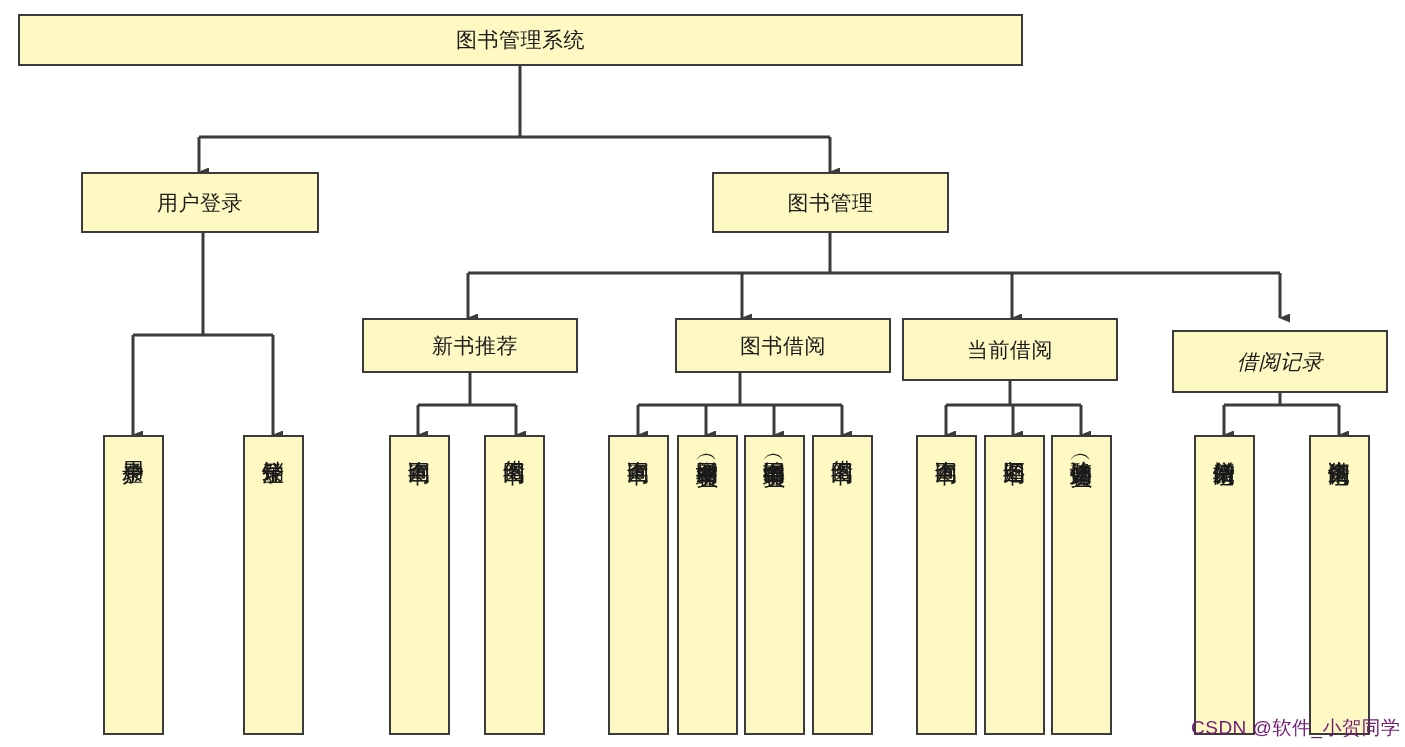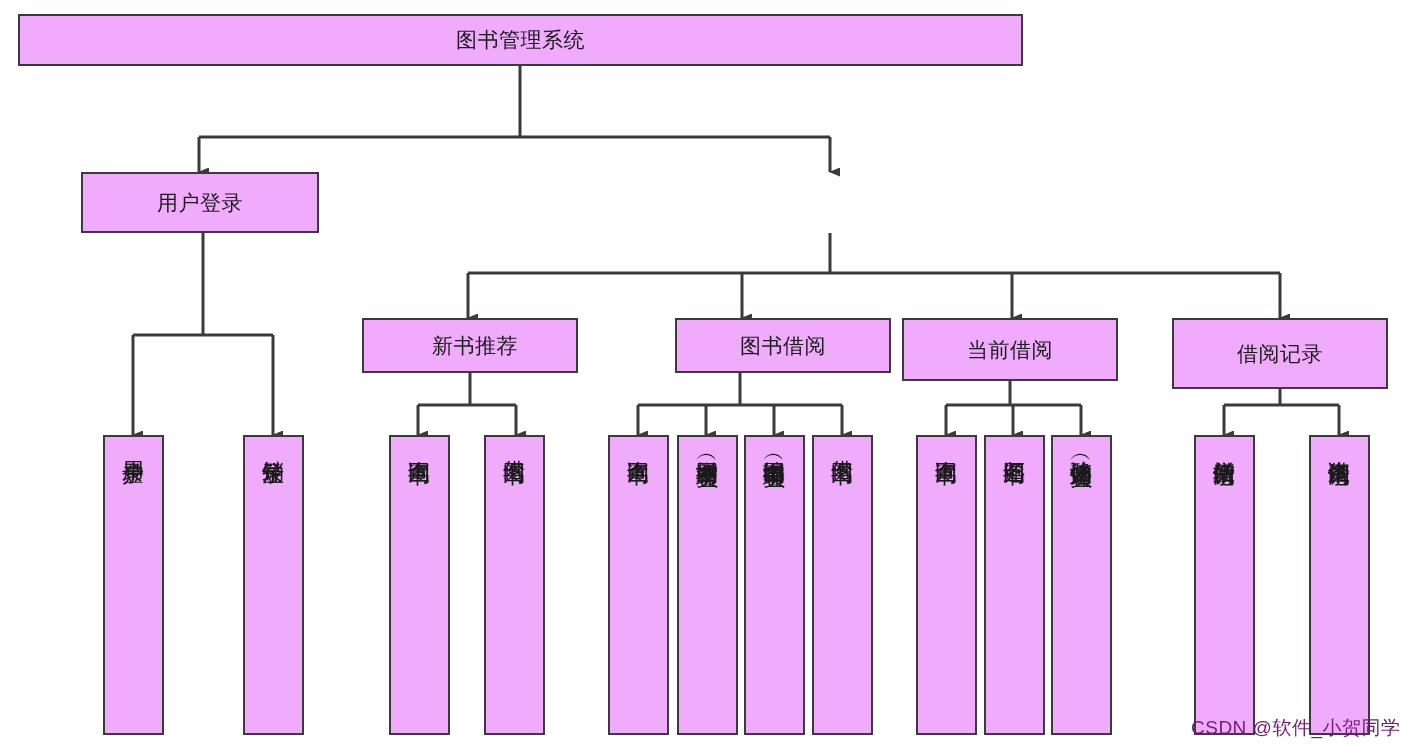--- a/index.html
+++ b/index.html
@@ -21,21 +21,21 @@
     position: absolute;
     left: 0;
     top: 0;
     width: 1405px;
     height: 747px;
   }
   .node {
     position: absolute;
     box-sizing: border-box;
     border: 2px solid #3b3b3b;
-    background: #f0abfc;
+    background: #fef9c3;
     display: flex;
     align-items: center;
     justify-content: center;
     color: #1a1a1a;
     z-index: 2;
   }
   .node-label {
     font-size: 21px;
     line-height: 1.1;
     white-space: nowrap;
@@ -114,31 +114,34 @@
       </g>
   </svg>
 
   <div class="node root" style="left: 18px; top: 14px; width: 1005px; height: 52px;">
     <span class="node-label">图书管理系统</span>
   </div>
 
   <div class="node lvl1" style="left: 81px; top: 172px; width: 238px; height: 61px;">
     <span class="node-label">用户登录</span>
   </div>
+  <div class="node lvl1" style="left: 712px; top: 172px; width: 237px; height: 61px;">
+    <span class="node-label">图书管理</span>
+  </div>
 
   <div class="node lvl2" style="left: 362px; top: 318px; width: 216px; height: 55px; padding-left: 10px;">
     <span class="node-label">新书推荐</span>
   </div>
   <div class="node lvl2" style="left: 632px; top: 318px; width: 216px; height: 55px; margin-left: 43px;">
     <span class="node-label">图书借阅</span>
   </div>
   <div class="node lvl2" style="left: 902px; top: 318px; width: 216px; height: 63px;">
     <span class="node-label">当前借阅</span>
   </div>
-  <div class="node lvl2" style="left: 1172px; top: 318px; width: 216px; height: 71px;">
+  <div class="node lvl2" style="left: 1172px; top: 330px; width: 216px; height: 63px; font-style: italic;">
     <span class="node-label">借阅记录</span>
   </div>
 
   <div class="node leaf" style="left: 103px; top: 435px; width: 61px; height: 300px;">
     <span class="node-label">用户登录</span>
   </div>
   <div class="node leaf" style="left: 243px; top: 435px; width: 61px; height: 300px;">
     <span class="node-label">注销登录</span>
   </div>
   <div class="node leaf" style="left: 389px; top: 435px; width: 61px; height: 300px;">

